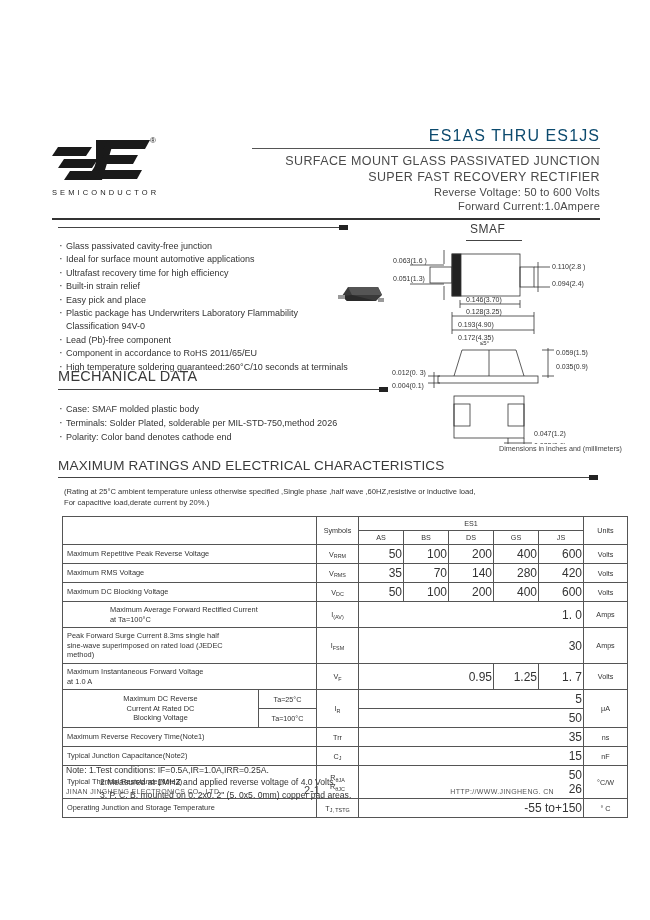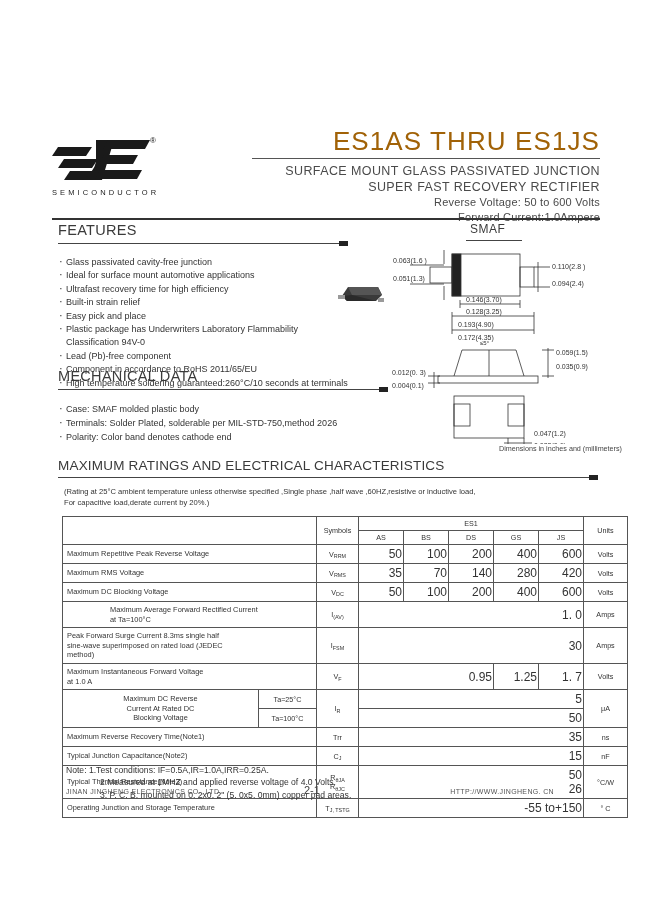--- a/index.html
+++ b/index.html
@@ -13,21 +13,21 @@
   
   .header{position:absolute;left:52px;top:128px;width:548px;height:92px;}
   .logo-block{position:absolute;left:0;top:10px;width:150px;}
   .logo-mark{position:relative;width:108px;height:44px;}
   .logo-mark svg{display:block;}
   .logo-reg{position:absolute;left:98px;top:-2px;font-size:8px;color:#111;}
   .logo-word{margin-top:6px;font-size:7.5px;letter-spacing:3.1px;color:#222;
     font-family:"Liberation Sans",sans-serif;}
 
   .title-block{position:absolute;right:0;top:0;width:348px;text-align:right;color:#4a4a4a;}
-  .part-title{font-size:26px;letter-spacing:1.1px;color:#a16207;font-weight:400;
+  .part-title{font-size:16px;letter-spacing:1.1px;color:#0c4a6e;font-weight:400;
     line-height:1.05;white-space:nowrap;}
   .rule-thin{border-top:1px solid #555;margin:3px 0 4px 0;}
   .subtitle{font-size:12.5px;letter-spacing:.4px;line-height:1.28;color:#4a4a4a;white-space:nowrap;}
   .subtitle2{font-size:11px;letter-spacing:.2px;line-height:1.3;color:#4a4a4a;}
   .header-rule{position:absolute;left:52px;top:218px;width:548px;border-top:2px solid #333;}
 
   
   .sec-title{font-size:14.5px;letter-spacing:.3px;color:#3a3a3a;font-weight:400;}
   .sec-rule{position:relative;height:6px;margin-top:3px;}
   .sec-rule .ln{position:absolute;left:0;top:2px;height:0;width:100%;border-top:1px solid #444;}
@@ -120,21 +120,20 @@
       <div class="rule-thin"></div>
       <div class="subtitle">SURFACE  MOUNT  GLASS  PASSIVATED JUNCTION</div>
       <div class="subtitle">SUPER  FAST  RECOVERY  RECTIFIER</div>
       <div class="subtitle2">Reverse Voltage: 50 to 600 Volts</div>
       <div class="subtitle2">Forward Current:1.0Ampere</div>
     </div>
   </div>
   <div class="header-rule"></div>
 
   <div class="features">
-    <div class="sec-title">FEATURES</div>
     <div class="sec-rule">
       <div class="ln"></div>
         <div class="sq"></div>
     </div>
     <ul class="feat-list">
       <li>Glass passivated cavity-free junction</li>
       <li>Ideal for surface mount automotive applications</li>
       <li>Ultrafast recovery time for high efficiency</li>
       <li>Built-in strain relief</li>
       <li>Easy pick and place</li>

